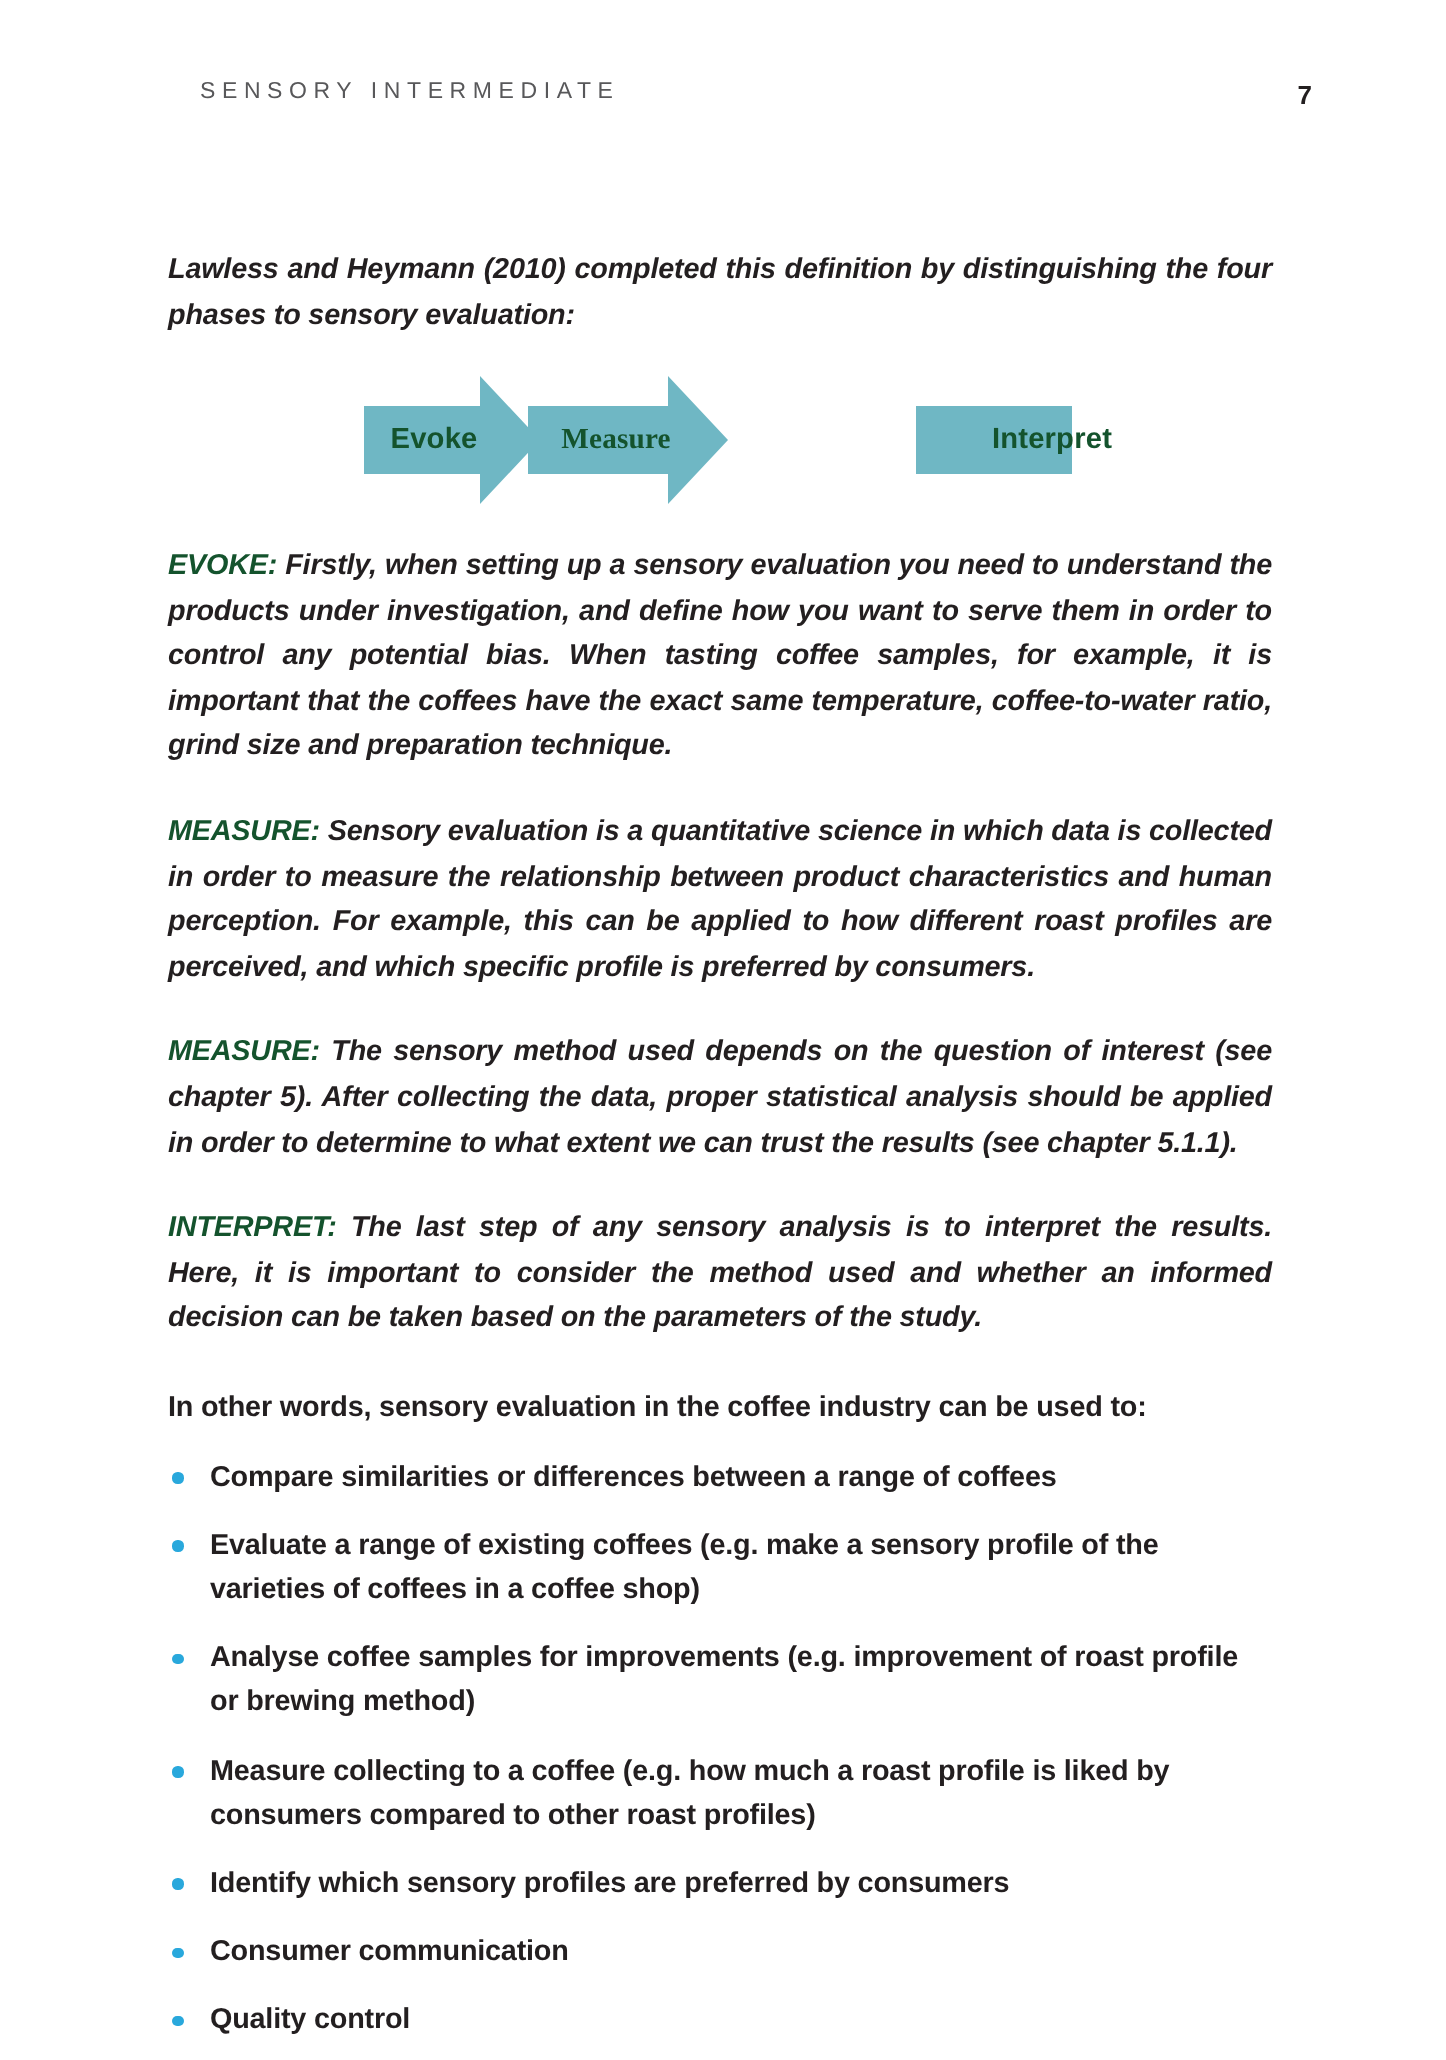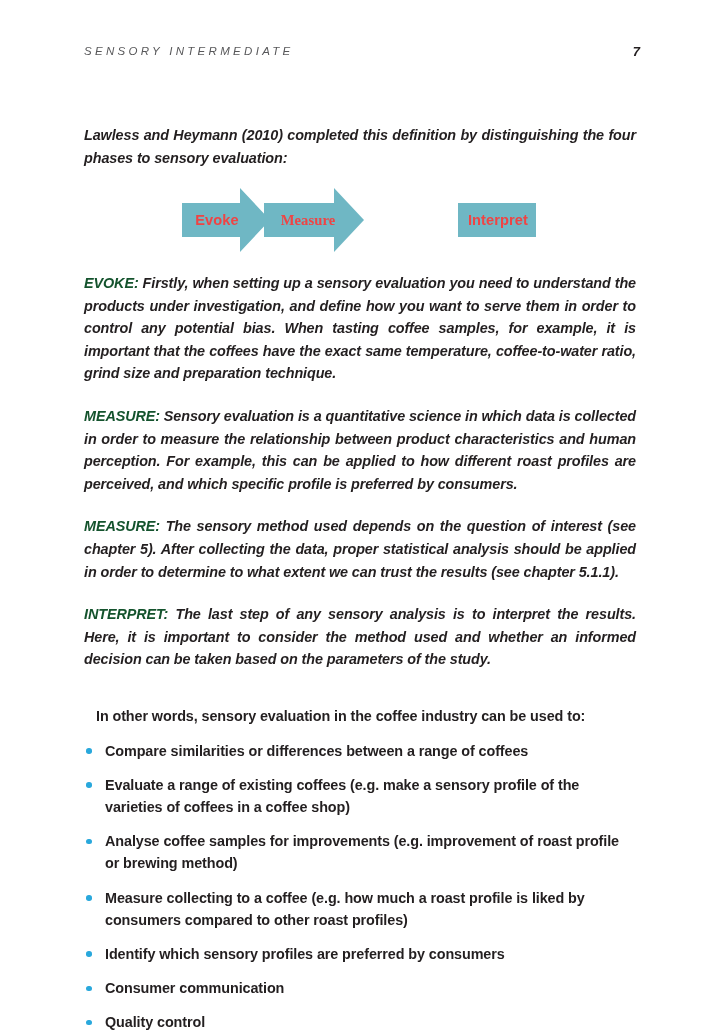--- a/index.html
+++ b/index.html
@@ -20,28 +20,27 @@
     position: absolute;
     left: 0; top: 0;
     width: 723px;
     height: 1030px;
     background: #ffffff;
   }
 
   
   .header {
     position: absolute;
-    left: 84px;
+    left: 100px;
     top: 40px;
     width: 556px;
     height: 22px;
     display: flex;
-    align-items: center;
+    align-items: flex-start;
     justify-content: space-between;
-    font-style: italic;
   }
   .header-title {
     font-size: 11.5px;
     letter-spacing: 3.3px;
     color: #58585a;
     font-weight: 400;
     white-space: nowrap;
   }
   .header-page {
     font-size: 13px;
@@ -91,39 +90,39 @@
   }
   .step-label {
     position: absolute;
     top: 0;
     left: 0;
     width: 100%;
     height: 76px;
     display: flex;
     align-items: center;
     justify-content: center;
-    color: #ef4444;
+    color: #14532d;
     font-size: 14.6px;
     font-weight: 700;
     letter-spacing: 0.1px;
     pointer-events: none;
   }
   .step.evoke     { left: 98px;  width: 88px; }
   .step.measure   { left: 180px; width: 100px; }
   .step.analyse   { left: 274px; width: 96px; }
   .step.interpret { left: 374px; width: 78px; }
 
   .step.evoke .step-label   { padding-right: 18px; box-sizing: border-box; }
   .step.measure .step-label { padding-right: 18px; padding-left: 6px; box-sizing: border-box; font-family: Liberation Serif, serif; }
   .step.analyse .step-label { padding-right: 18px; padding-left: 6px; box-sizing: border-box; }
-  .step.interpret .step-label { padding-left: 2px; box-sizing: border-box; }
+  .step.interpret .step-label { padding-left: 2px; box-sizing: border-box; margin-left: 28px; }
 
   
   .lead-line {
-    margin: 12px;
+    margin: 0;
     font-size: 14.4px;
     line-height: 22.6px;
     font-weight: 700;
     color: #231f20;
     text-align: left;
     letter-spacing: -0.1px;
   }
   ul.bullets {
     margin: 0;
     padding: 0;

